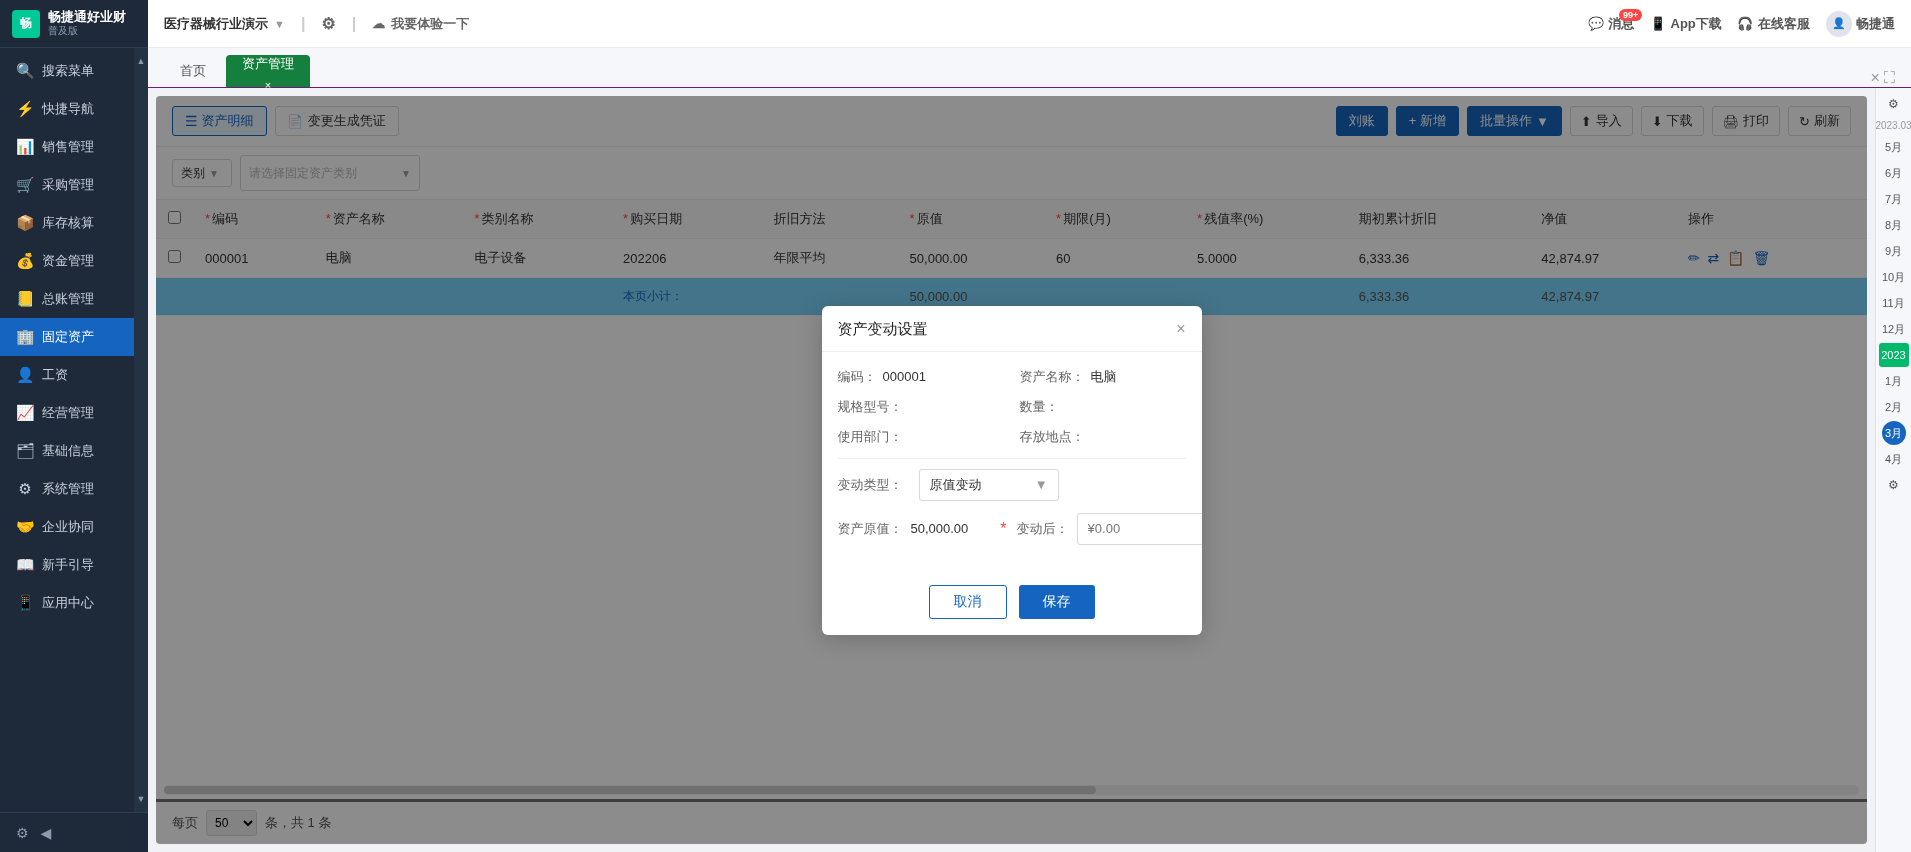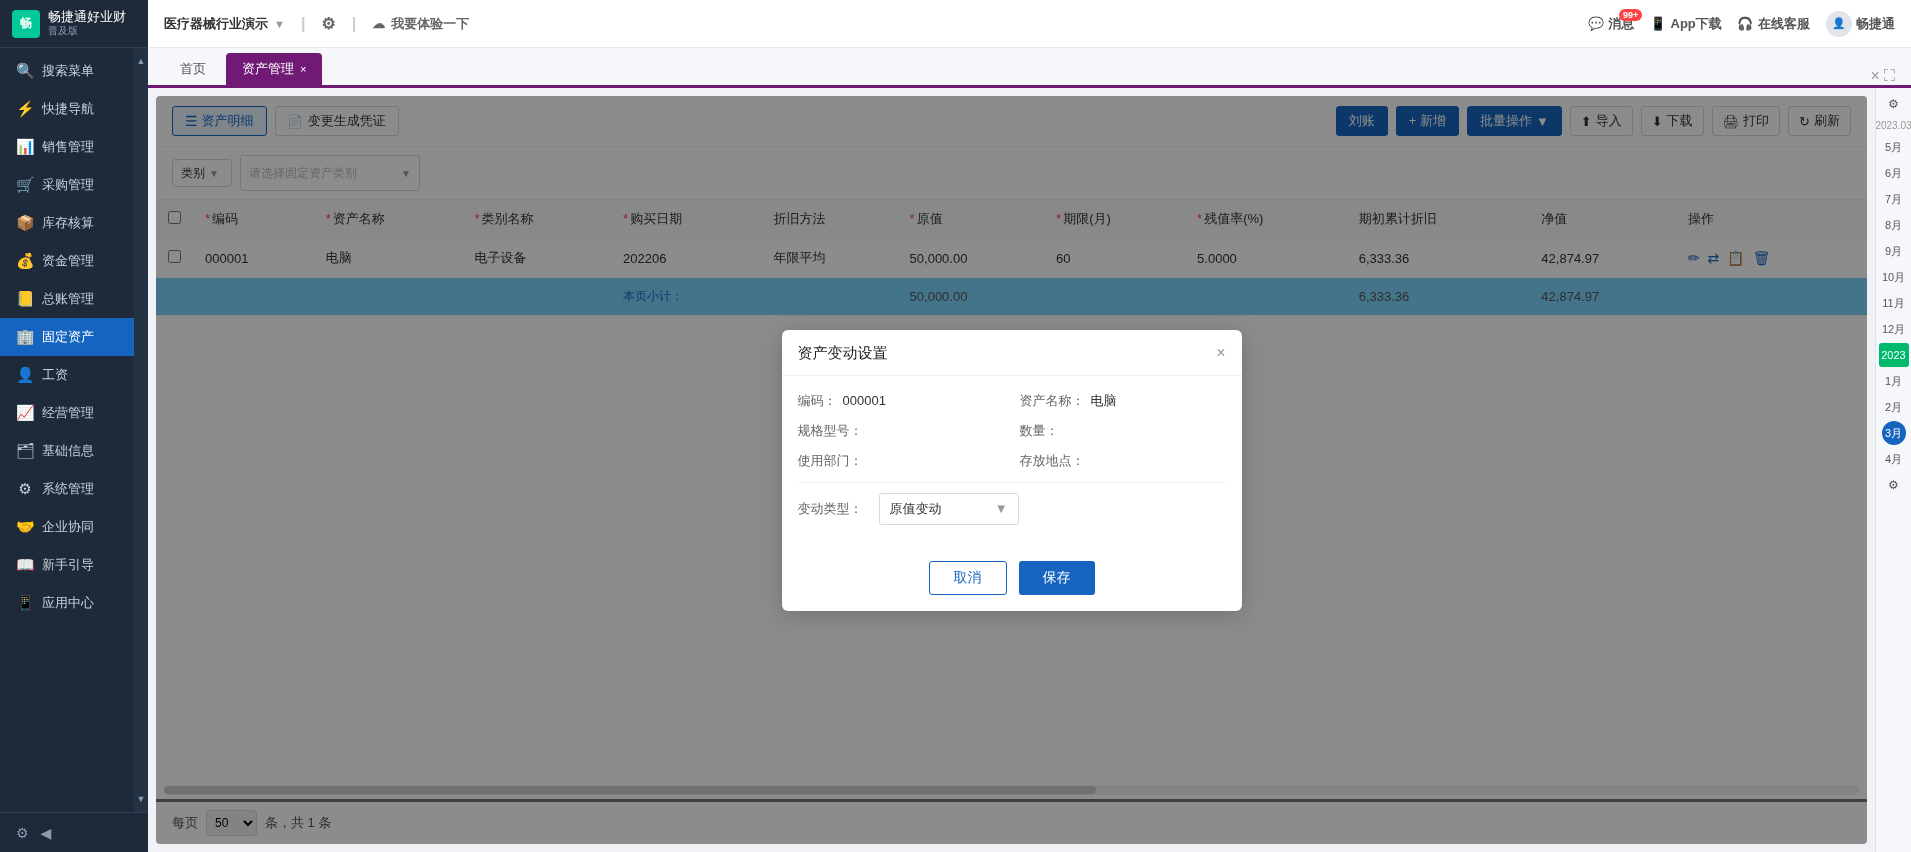--- a/index.html
+++ b/index.html
@@ -25,21 +25,21 @@
       height: 48px;
     }
     .sidebar-logo-icon {
       width: 28px; height: 28px;
       background: #00c896;
       border-radius: 4px;
       display: flex; align-items: center; justify-content: center;
       color: white; font-size: 12px; font-weight: bold;
     }
     .sidebar-title-group { display: flex; flex-direction: column; }
-    .sidebar-title { font-size: 13px; color: #fff; font-weight: normal; line-height: 1.2; }
+    .sidebar-title { font-size: 13px; color: #fff; font-weight: bold; line-height: 1.2; }
     .sidebar-subtitle { font-size: 10px; color: #8a9bb0; }
     .sidebar-scroll { flex: 1; overflow-y: auto; padding: 4px 0; }
     .sidebar-scroll::-webkit-scrollbar { width: 4px; }
     .sidebar-scroll::-webkit-scrollbar-thumb { background: #3a4a5e; }
     .sidebar-item {
       display: flex;
       align-items: center;
       gap: 8px;
       padding: 10px 16px;
       cursor: pointer;
@@ -97,41 +97,42 @@
     .topbar-avatar {
       width: 26px; height: 26px; border-radius: 50%;
       background: #e0e4ea; display: flex; align-items: center; justify-content: center;
       font-size: 11px; color: #555;
     }
 
     
     .tabbar {
       height: 40px;
       background: #f5f7fa;
-      border-bottom: 3px solid #701a75;
+      border-bottom: 1px solid #701a75;
       display: flex;
       align-items: flex-end;
       padding: 0 16px;
       flex-shrink: 0;
       gap: 4px;
     }
     .tab {
       height: 32px;
       padding: 0 16px;
       display: flex;
       align-items: center;
       gap: 6px;
       cursor: pointer;
       font-size: 13px;
       color: #555;
       border-radius: 4px 4px 0 0;
     }
     .tab.active {
-      background: #701a75;
+      background: #15803d;
       color: #fff;
+      flex-direction: column;
     }
     .tab-close { font-size: 11px; cursor: pointer; }
     .tab-home { color: #555; }
 
     
     .page-content {
       flex: 1;
       display: flex;
       overflow: hidden;
       position: relative;
@@ -279,21 +280,21 @@
       position: absolute; top: 0; left: 0; right: 0; bottom: 0;
       background: rgba(0,0,0,0.45);
       display: flex; align-items: center; justify-content: center;
       z-index: 100;
     }
 
     
     .dialog {
       background: #fff;
       border-radius: 6px;
-      width: 460px;
+      width: 380px;
       box-shadow: 0 4px 24px rgba(0,0,0,0.2);
       overflow: hidden;
     }
     .dialog-header {
       padding: 14px 16px 12px;
       border-bottom: 1px solid #f0f0f0;
       display: flex; align-items: center; justify-content: space-between;
       font-size: 15px; font-weight: 500; color: #222;
     }
     .dialog-close { cursor: pointer; color: #999; font-size: 16px; }
@@ -674,20 +675,28 @@
               <hr class="dialog-divider">
 
               <div class="dialog-select-row">
                 <span class="dialog-label">变动类型：</span>
                 <div class="dialog-select-box">
                   <span>原值变动</span>
                   <span style="margin-left:auto;color:#999;">▼</span>
                 </div>
               </div>
 
+              <div class="dialog-input-row">
+                <span class="dialog-input-label">资产原值：</span>
+                <span class="dialog-input-value">50,000.00</span>
+                <span style="margin-left:16px;"></span>
+                <span class="required-star">*</span>
+                <span class="dialog-input-label">变动后：</span>
+                <input class="dialog-input-field" type="text" placeholder="¥0.00" style="">
+              </div>
             </div>
 
             <div class="dialog-footer">
               <button class="btn-cancel">取消</button>
               <button class="btn-save">保存</button>
             </div>
           </div>
         </div>
 
       </div>

